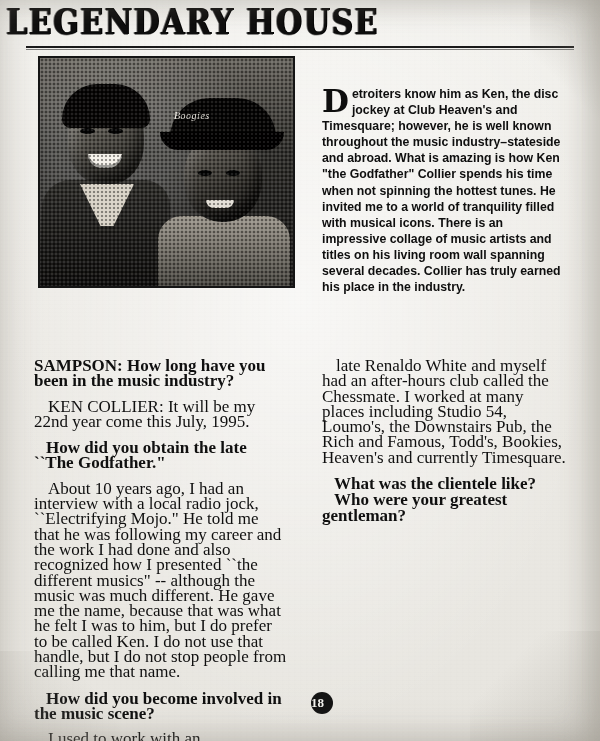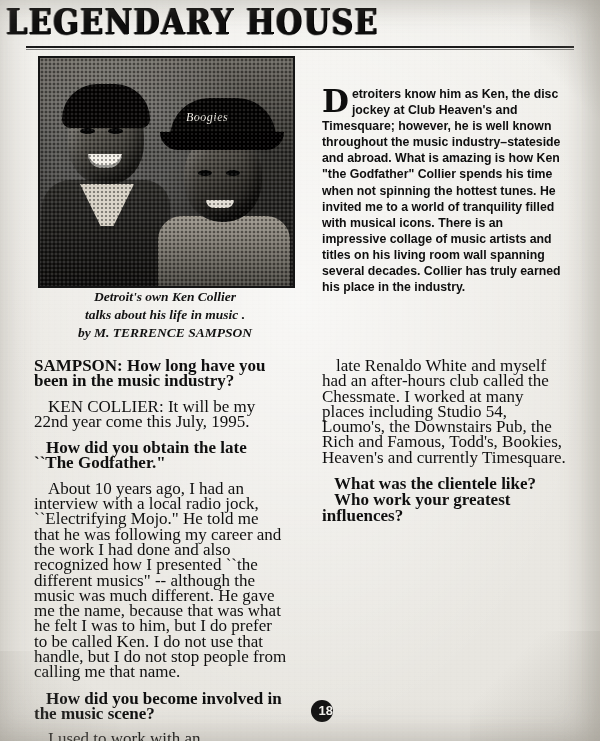--- a/index.html
+++ b/index.html
@@ -169,24 +169,24 @@
   }
   .fig-right .brim {
     position: absolute;
     left: 2px; top: 34px;
     width: 124px; height: 18px;
     border-radius: 0 0 40px 40px;
     background: #0d0c0c;
   }
   .fig-right .capword {
     position: absolute;
-    left: 28px; top: 12px;
+    left: 16px; top: 12px;
     font-family: "Liberation Serif", serif;
     font-style: italic;
-    font-size: 12px;
+    font-size: 10px;
     color: #e8e5de;
     letter-spacing: .5px;
   }
   .fig-right .head {
     position: absolute;
     left: 26px; top: 38px;
     width: 78px; height: 86px;
     border-radius: 44% 44% 48% 48%;
     background: linear-gradient(160deg,#6f6b64 0%, #393733 60%, #222120 100%);
     box-shadow: inset 5px 5px 12px rgba(255,255,255,.14), inset -6px -8px 14px rgba(0,0,0,.5);
@@ -279,26 +279,25 @@
   
   .pageno {
     position: absolute;
     left: 311px;
     top: 692px;
     width: 22px;
     height: 22px;
     border-radius: 50%;
     background: #141414;
     color: #f4f3ef;
-    font-family: Liberation Sans, sans-serif;
+    font-family: Liberation Serif, serif;
     font-weight: 700;
     font-size: 13px;
     line-height: 22px;
-    text-align: right;
-    margin-top: 8px;
+    text-align: left;
   }
 
   
   .smudge-a {
     position: absolute;
     right: 0; top: 0;
     width: 70px; height: 120px;
     background: linear-gradient(225deg, rgba(150,145,135,.38), rgba(150,145,135,0) 65%);
     pointer-events: none;
   }
@@ -345,42 +344,37 @@
         <div class="eye r"></div>
         <div class="mouth"></div>
         <div class="cap"></div>
         <div class="brim"></div>
         <div class="capword">Boogies</div>
       </div>
       <div class="dots"></div>
     </div>
   </div>
 
-  <div class="caption">
-    <div>Detroit's own Ken Collier</div>
-    <div>talks about his life in music .</div>
-    <div>by M. TERRENCE SAMPSON</div>
-  </div>
 
   <div class="intro">
     <span class="dropcap">D</span><span>etroiters know him as Ken, the disc jockey at Club Heaven's and Timesquare; however, he is well known throughout the music industry–stateside and abroad.  What is amazing is how Ken "the Godfather" Collier spends his time when not spinning the hottest tunes. He invited me to a world  of tranquility filled with musical icons.  There is an impressive collage of music artists and titles on his living room wall spanning several decades. Collier has truly earned his place in the industry.</span>
   </div>
 
   <div class="col left" id="col-left">
       <p class="q first">SAMPSON:  How long have you been in the music industry?</p>
       <p class="a">KEN COLLIER:  It will be my 22nd year come this July, 1995.</p>
       <p class="q">How did you obtain the late ``The Godfather."</p>
       <p class="a">About 10 years ago, I had an interview with a local radio jock, ``Electrifying Mojo."  He told me that he was following my career and the work I had done and also recognized how I presented ``the different musics" -- although the music was much different. He gave me the name, because that was what he felt I was to him, but I do prefer to be called Ken. I do not use that handle, but I do not stop people from calling me that name.</p>
       <p class="q">How did you become involved in the music scene?</p>
       <p class="a">I used to work with an organization called True Disco.  It was run by a gentleman named Morris Mitchell.  The</p>
     </div>
   <div class="col right" id="col-right">
       <p class="a">late Renaldo White and myself had an after-hours club called the Chessmate. I worked at many places including Studio 54, Loumo's, the Downstairs Pub, the Rich and Famous, Todd's, Bookies, Heaven's and currently Timesquare.</p>
       <p class="q">What was the clientele like?</p>
-      <p class="q">Who work your greatest influences?</p>
+      <p class="q">Who were your greatest gentleman?</p>
     </div>
 
   <div class="pageno">18</div>
 
   <div class="smudge-a"></div>
   <div class="smudge-b"></div>
   <div class="smudge-c"></div>
   <div class="grain"></div>
   <div class="edge-shadow"></div>
 </div>

